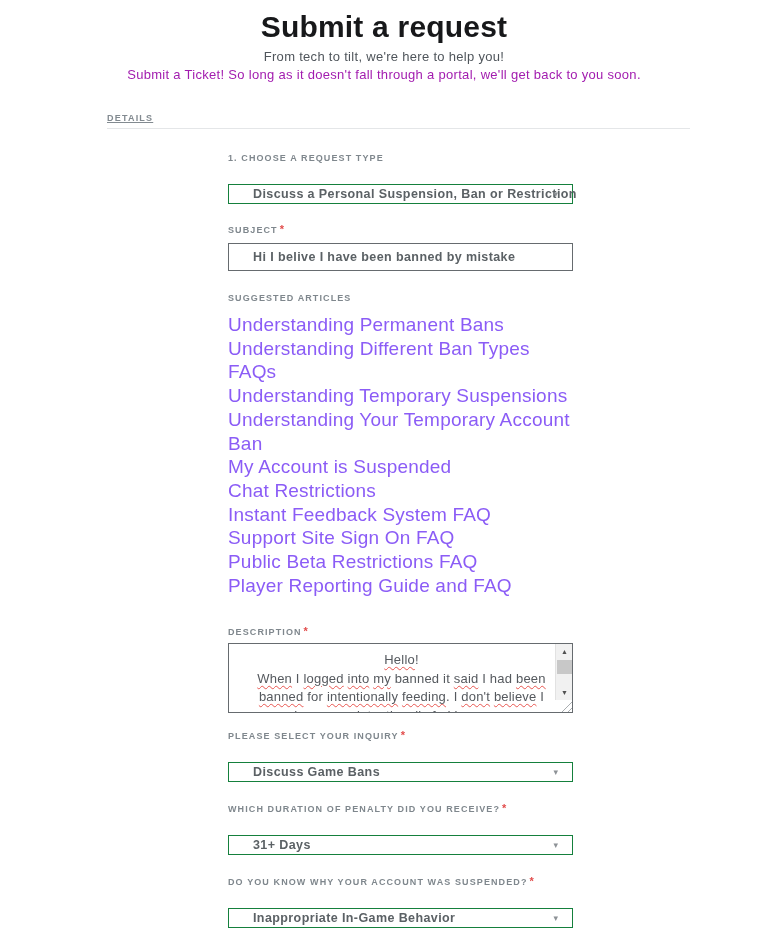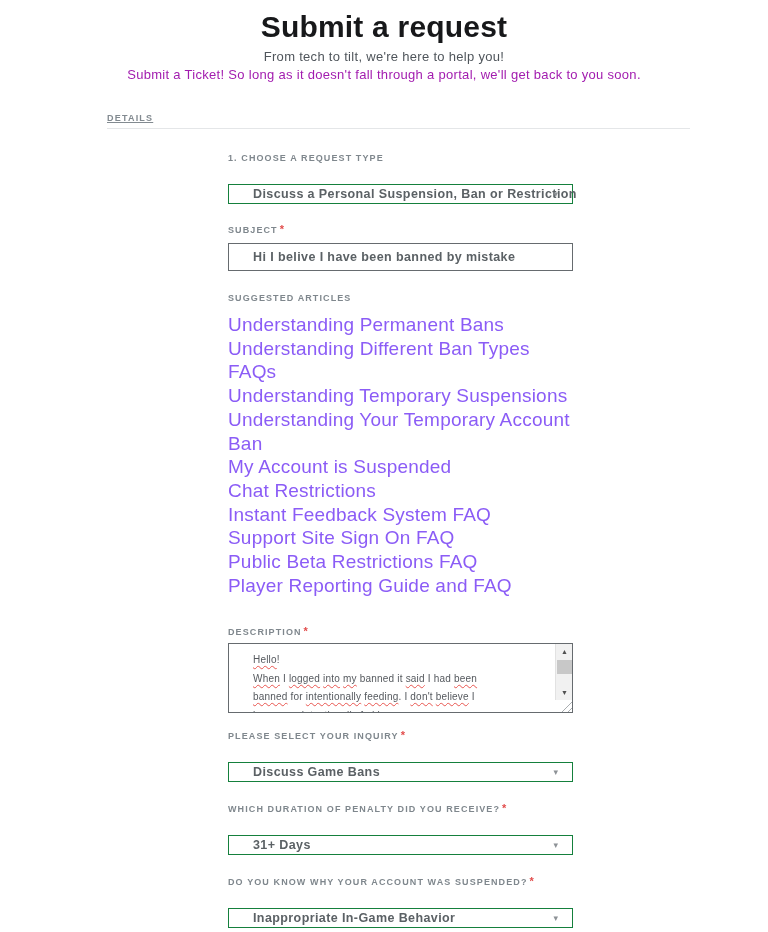--- a/index.html
+++ b/index.html
@@ -56,21 +56,21 @@
     display:block; font-size:19px; color:#8b5cf6; text-decoration:none;
     letter-spacing:.2px; line-height:23.7px; cursor:pointer;
   }
   
   .ta-wrap {
     position:relative; margin-top:5px; width:345px; height:70px;
     border:1px solid #666b6f; background:#fff; overflow:hidden;
   }
   .ta-content {
     position:absolute; left:24px; top:7px; right:22px; bottom:0; overflow:hidden;
-    font-size:10px; color:#55595e; letter-spacing:.2px; line-height:18.5px;
+    font-size:13px; color:#55595e; letter-spacing:.2px; line-height:18.5px;text-align:center;
   }
   .ta-line { white-space:nowrap; }
   .sq {
     text-decoration:underline; text-decoration-style:wavy;
     text-decoration-color:#e8554f; text-decoration-thickness:1px; text-underline-offset:2px;
   }
   .sbar {
     position:absolute; top:0; right:0; width:17px; height:56px;
     background:#f1f1f1; border-left:1px solid #e2e2e2;
   }

